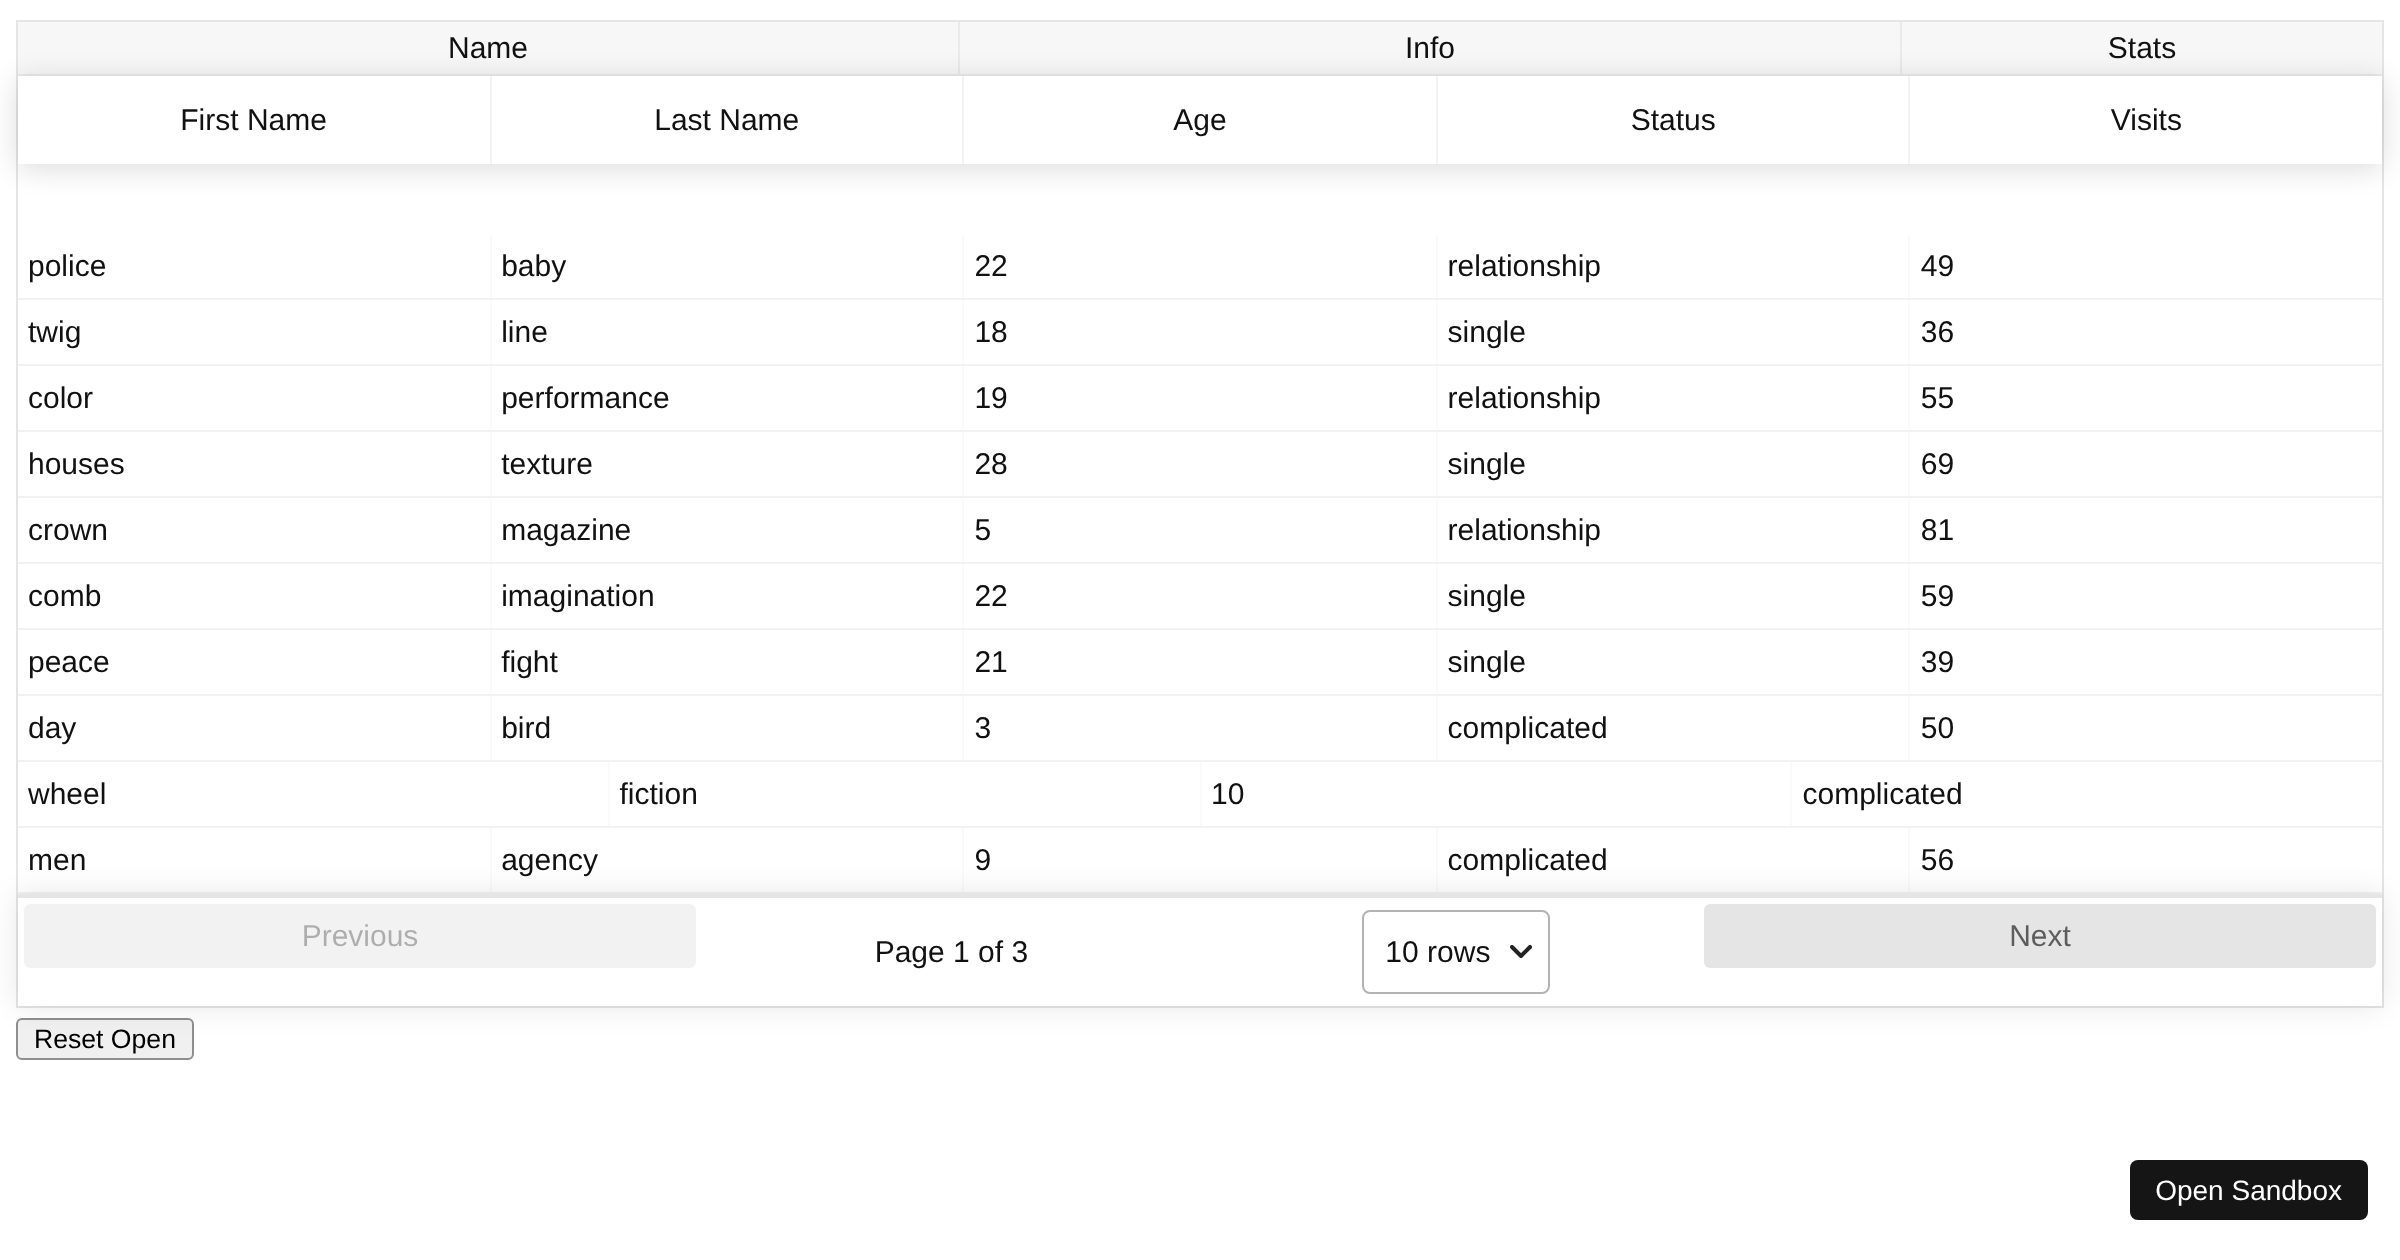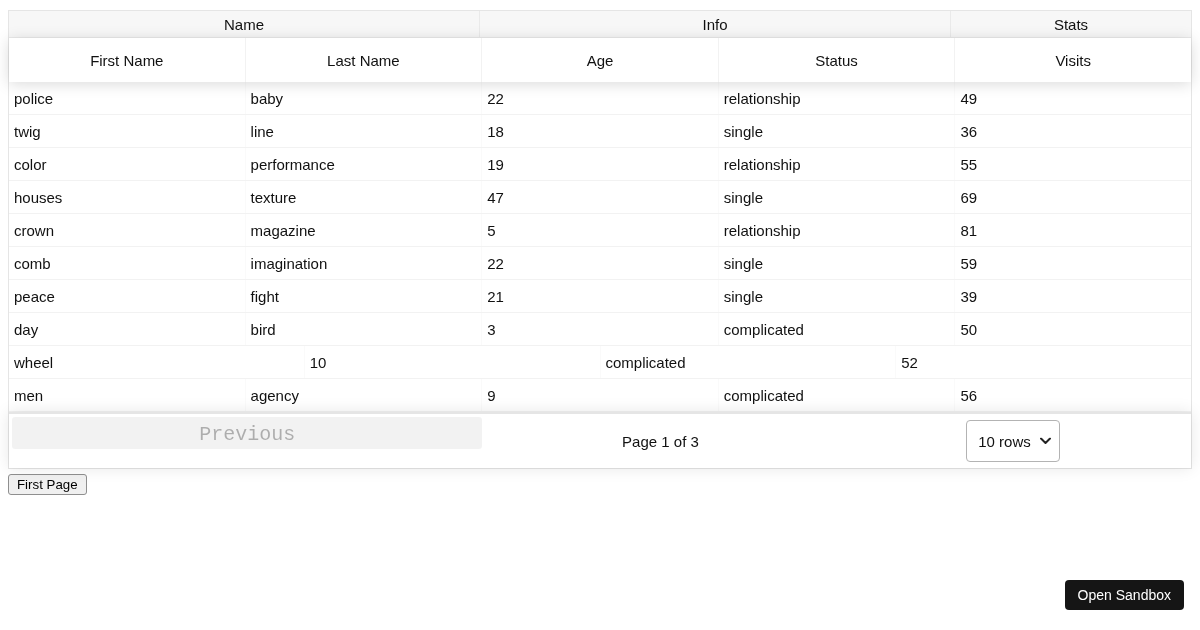--- a/index.html
+++ b/index.html
@@ -37,21 +37,21 @@
   .group-row .rt-th { height: 26px; }
   .group-row { background: rgba(0,0,0,0.03); border-bottom: 1px solid rgba(0,0,0,0.05); }
   .group-span-2 { flex: 2 0 0; }
   .header-row .rt-th { height: 44px; }
   .thead-header {
     position: relative;
     z-index: 2;
     box-shadow: 0 2px 15px 0 rgba(0,0,0,0.15);
     background: #ffffff;
   }
-  .rt-tbody { position: relative; z-index: 1; }
+  .rt-tbody { position: relative; z-index: 1; margin-top: 35px; }
   .rt-tbody .rt-tr { border-bottom: 1px solid rgba(0,0,0,0.05); background: #ffffff; }
   .rt-td { height: 32px; justify-content: flex-start; border-right: 1px solid rgba(0,0,0,0.02); }
   .rt-td:last-child { border-right: none; }
 
   
   .pagination {
     position: relative;
     z-index: 3;
     display: flex;
     align-items: stretch;
@@ -67,22 +67,22 @@
     align-items: center;
     justify-content: space-around;
   }
   .pg-btn {
     display: block;
     width: 100%;
     height: 32px;
     border: 0;
     border-radius: 3px;
     padding: 6px;
-    font-size: 20px;
-    font-family: Liberation Mono, monospace;
+    font-size: 15px;
+    font-family: Liberation Sans, sans-serif;
     color: rgba(0,0,0,0.6);
     background: rgba(0,0,0,0.1);
     cursor: pointer;
     outline: none;
   }
   .pg-btn:disabled { opacity: 0.5; cursor: default; }
   .page-info { margin: 3px 22px; font-size: 15px; color: #111; white-space: nowrap; }
   .select-wrap { position: relative; display: inline-block; margin: 3px 10px; }
   .page-size-select {
     appearance: none;
@@ -178,21 +178,21 @@
         <div class="rt-tr">
           <div class="rt-td">color</div>
           <div class="rt-td">performance</div>
           <div class="rt-td">19</div>
           <div class="rt-td">relationship</div>
           <div class="rt-td">55</div>
         </div>
         <div class="rt-tr">
           <div class="rt-td">houses</div>
           <div class="rt-td">texture</div>
-          <div class="rt-td">47</div>
+          <div class="rt-td">28</div>
           <div class="rt-td">single</div>
           <div class="rt-td">69</div>
         </div>
         <div class="rt-tr">
           <div class="rt-td">crown</div>
           <div class="rt-td">magazine</div>
           <div class="rt-td">5</div>
           <div class="rt-td">relationship</div>
           <div class="rt-td">81</div>
         </div>
@@ -212,23 +212,23 @@
         </div>
         <div class="rt-tr">
           <div class="rt-td">day</div>
           <div class="rt-td">bird</div>
           <div class="rt-td">3</div>
           <div class="rt-td">complicated</div>
           <div class="rt-td">50</div>
         </div>
         <div class="rt-tr">
           <div class="rt-td">wheel</div>
+          <div class="rt-td">fiction</div>
           <div class="rt-td">10</div>
           <div class="rt-td">complicated</div>
-          <div class="rt-td">52</div>
         </div>
         <div class="rt-tr">
           <div class="rt-td">men</div>
           <div class="rt-td">agency</div>
           <div class="rt-td">9</div>
           <div class="rt-td">complicated</div>
           <div class="rt-td">56</div>
         </div>
       </div>
 
@@ -242,20 +242,23 @@
           <select class="page-size-select">
             <option>10 rows</option>
           </select>
           <span class="select-chevron">
             <svg width="11" height="7" viewBox="0 0 11 7">
                 <path d="M1 1 L5.5 5.5 L10 1" fill="none" stroke="#222" stroke-width="2" stroke-linecap="round" stroke-linejoin="round"></path>
               </svg>
           </span>
         </span>
       </div>
+      <div class="pg-next">
+        <button class="pg-btn">Next</button>
+      </div>
     </div>
 
   </div>
 
-  <button class="reset-btn">First Page</button>
+  <button class="reset-btn">Reset Open</button>
 </div>
 
 <button class="open-sandbox-btn">Open Sandbox</button>
 
 </body></html>

